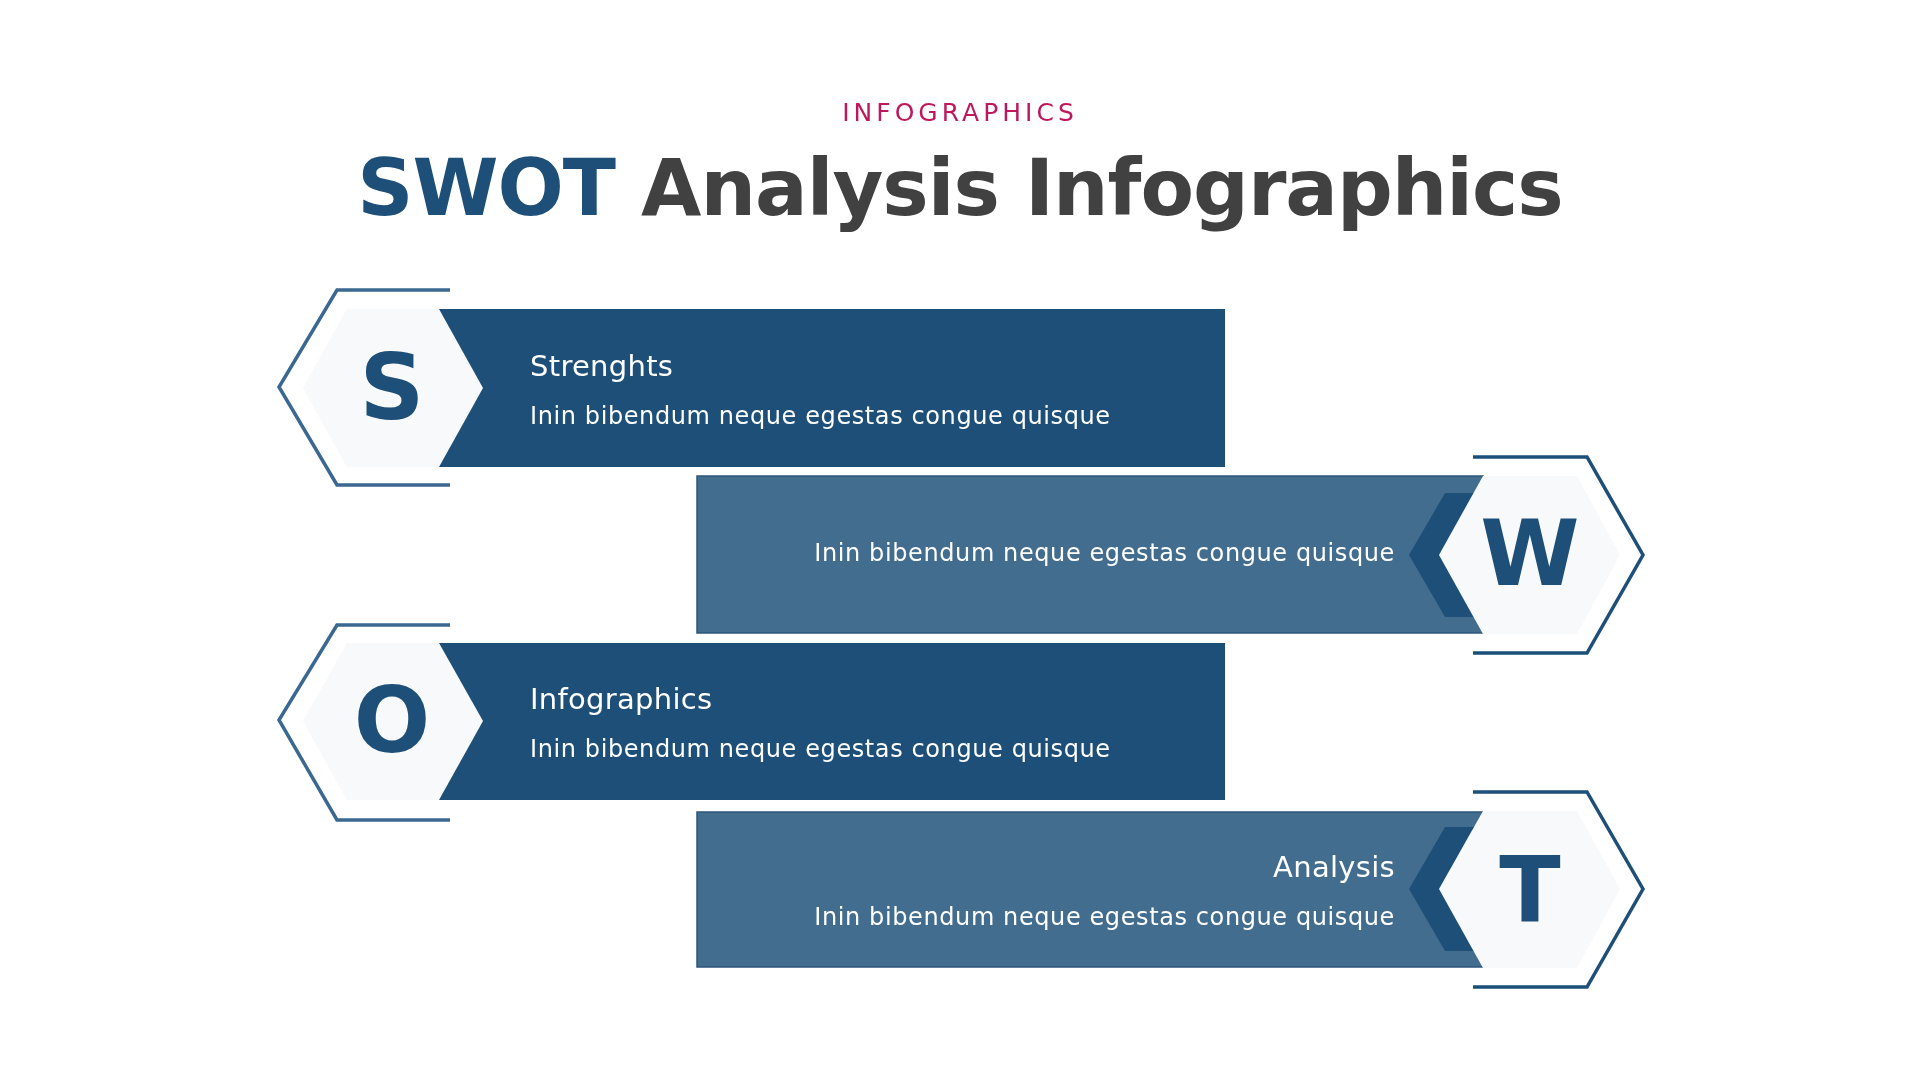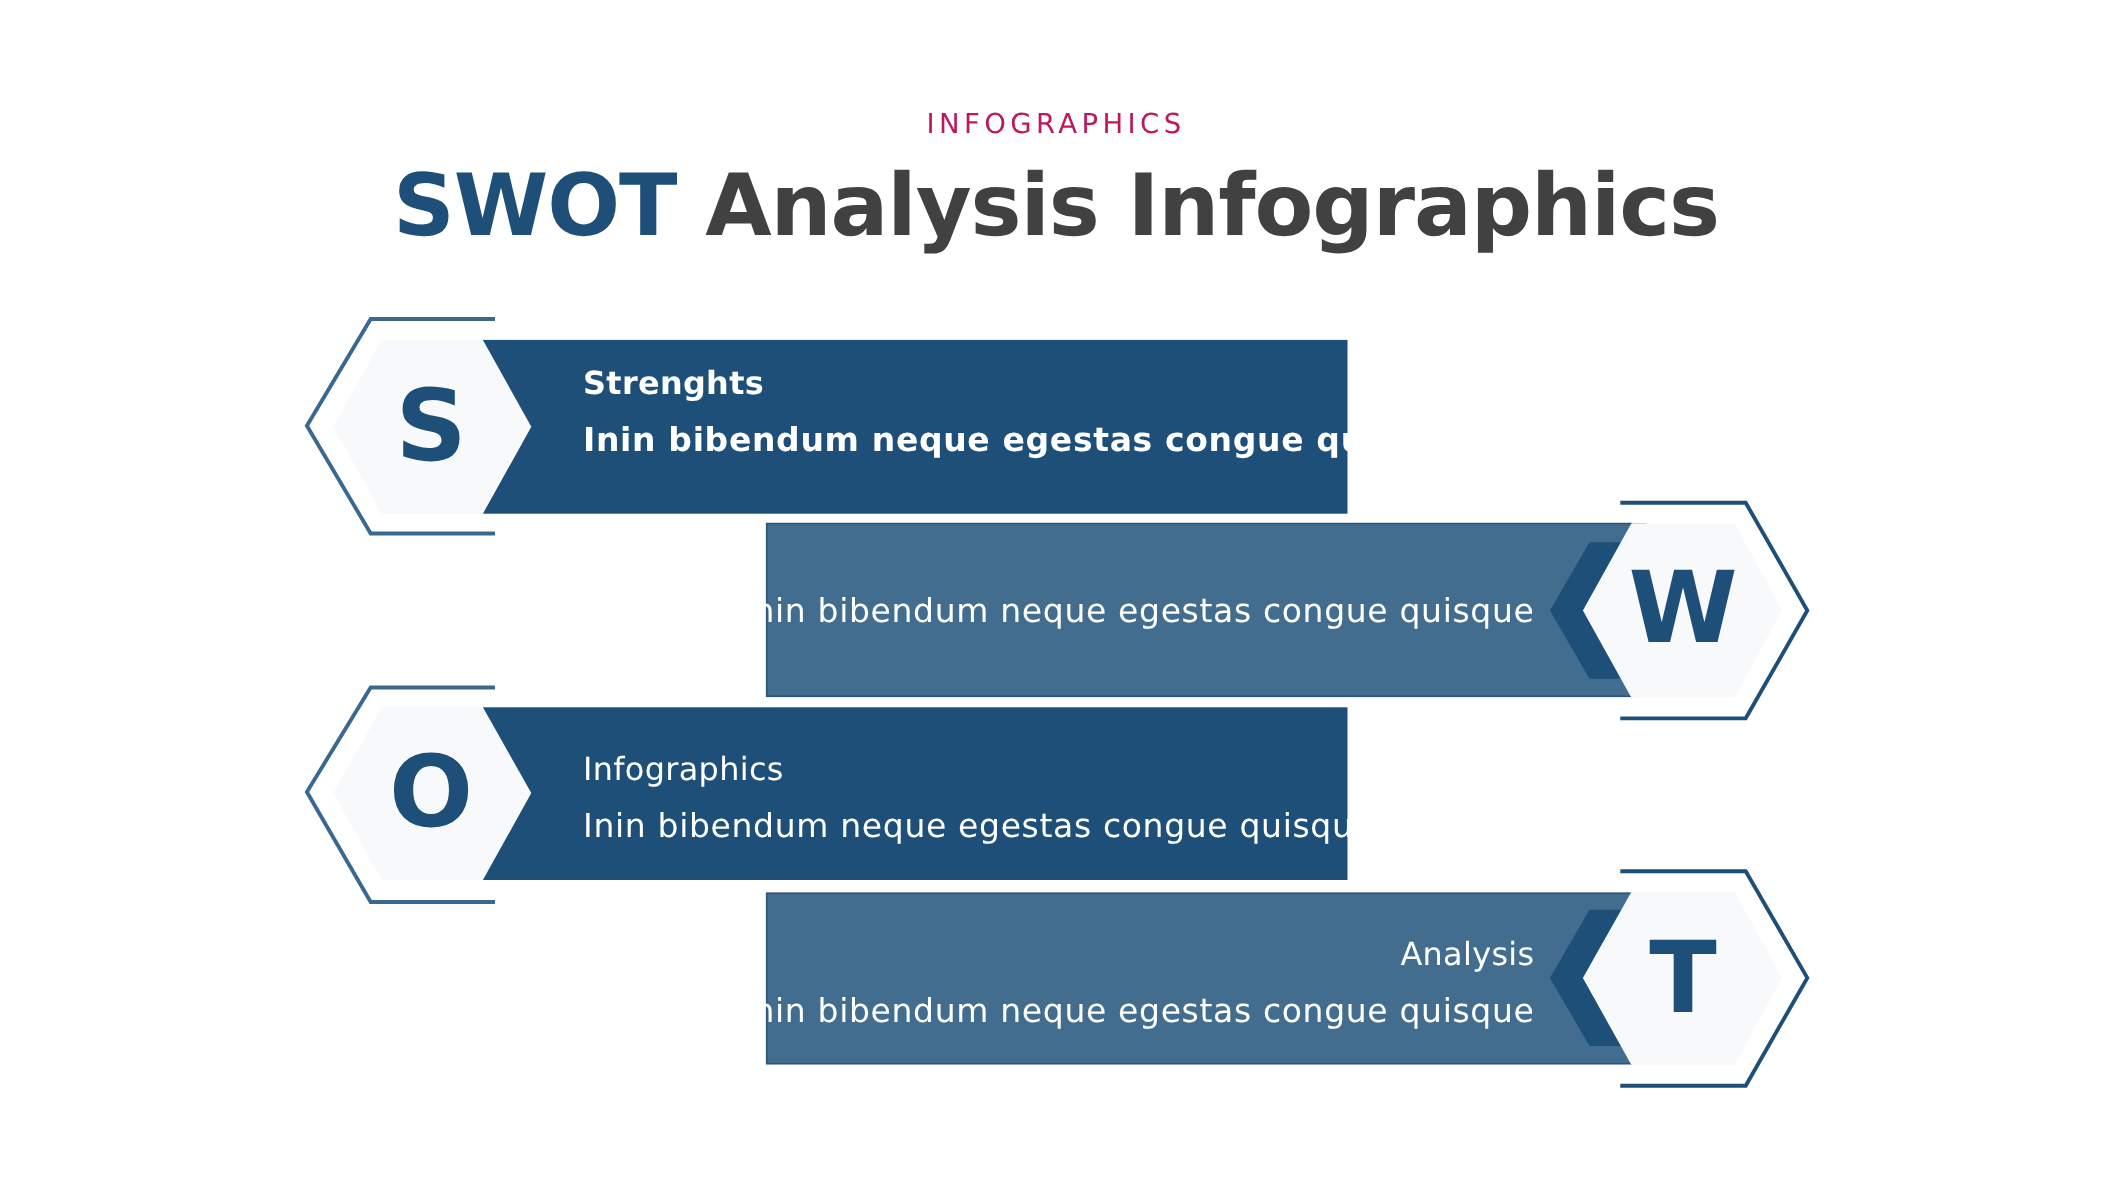--- a/index.html
+++ b/index.html
@@ -4,21 +4,21 @@
 <style>
   html, body { margin: 0; padding: 0; }
   body { width: 1920px; height: 1080px; background: #ffffff; position: relative; overflow: hidden; font-family: "DejaVu Sans", sans-serif; }
   .kicker { position: absolute; top: 98px; left: 0; width: 1920px; text-align: center; font-size: 25px; letter-spacing: 4px; color: #be185d; font-family: "DejaVu Sans", sans-serif; }
   .title { position: absolute; top: 143px; left: 0; width: 1920px; text-align: center; font-size: 78px; font-weight: bold; color: #414141; font-family: "DejaVu Sans", sans-serif; letter-spacing: -1px; }
   .title .accent { color: #1d4f78; }
   svg.shapes { position: absolute; left: 0; top: 0; }
   .letter { position: absolute; width: 140px; text-align: center; font-size: 90px; font-weight: bold; color: #1d4f78; line-height: 1; font-family: "DejaVu Sans", sans-serif; }
   .text-block { position: absolute; color: #ffffff; }
   .text-block .heading { font-size: 29px; line-height: 1; margin: 0; letter-spacing: 0.3px; }
-  .text-block .body { font-size: 30px; line-height: 1; margin-top: 23px; letter-spacing: 0.6px; }
+  .text-block .body { font-size: 24px; line-height: 1; margin-top: 23px; letter-spacing: 0.6px; }
   .left-block { left: 530px; text-align: left; }
   .right-block { right: 525px; text-align: right; }
 </style>
 </head>
 <body>
 
 <div class="kicker">INFOGRAPHICS</div>
 <div class="title"><span class="accent">SWOT</span><span> Analysis Infographics</span></div>
 
 <svg class="shapes" width="1920" height="1080" viewBox="0 0 1920 1080">
@@ -49,21 +49,21 @@
     <polygon points="1439,889 1483,811 1577,811 1620,889 1577,968 1483,968" fill="#f8f9fa"></polygon>
     <polyline points="1473,792 1587,792 1643,889 1587,987 1473,987" fill="none" stroke="#1d4f78" stroke-width="3.5"></polyline>
   </g>
 </svg>
 
 <div class="letter" style="left:322px; top:343px;">S</div>
 <div class="letter" style="left:1460px; top:509px;">W</div>
 <div class="letter" style="left:322px; top:676px;">O</div>
 <div class="letter" style="left:1460px; top:845px;">T</div>
 
-<div class="text-block left-block" style="top:334px;font-weight:bold;">
+<div class="text-block left-block" style="top:352px;">
   <div class="heading">Strenghts</div>
   <div class="body">Inin bibendum neque egestas congue quisque</div>
 </div>
 <div class="text-block right-block" style="top:518px;">
   <div class="body">Inin bibendum neque egestas congue quisque</div>
 </div>
 <div class="text-block left-block" style="top:685px;">
   <div class="heading">Infographics</div>
   <div class="body">Inin bibendum neque egestas congue quisque</div>
 </div>

